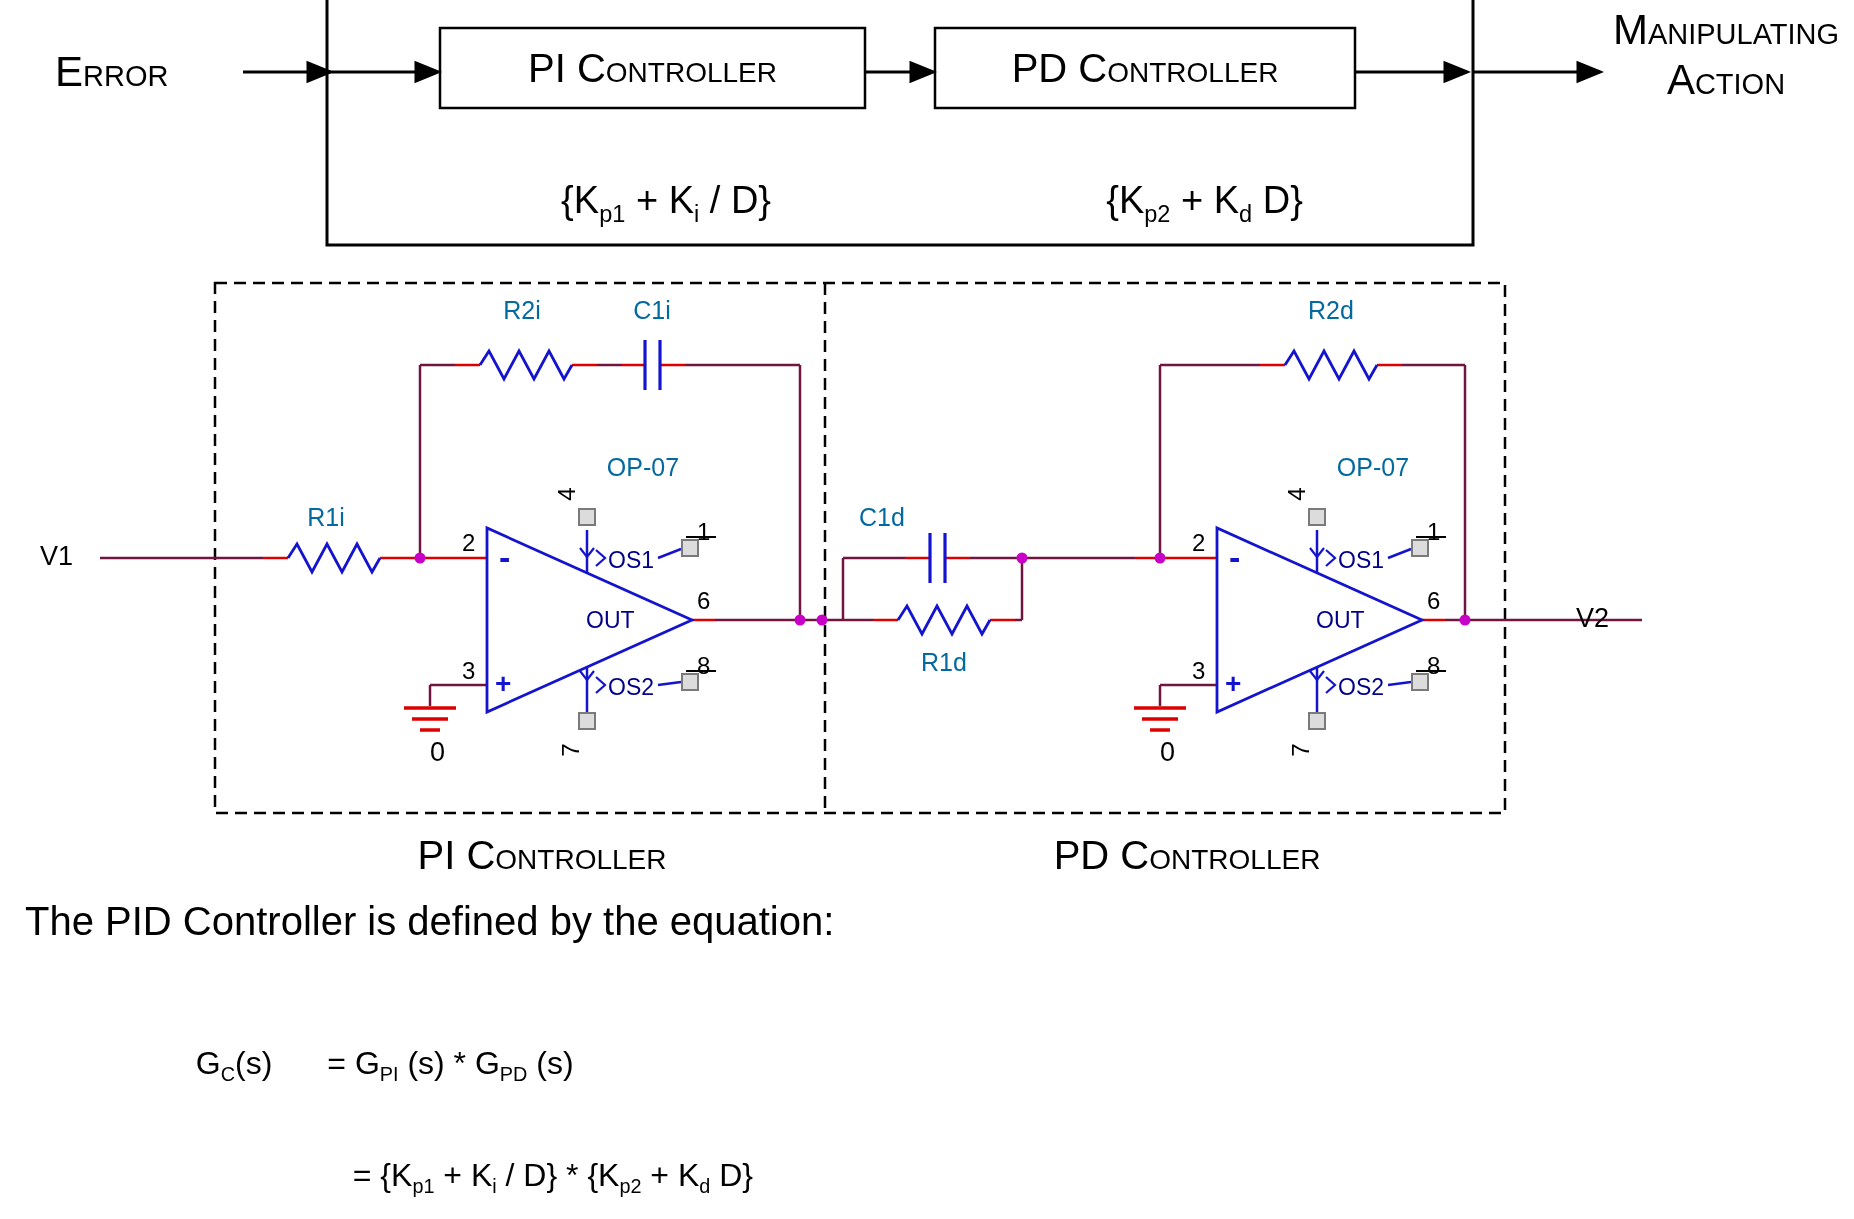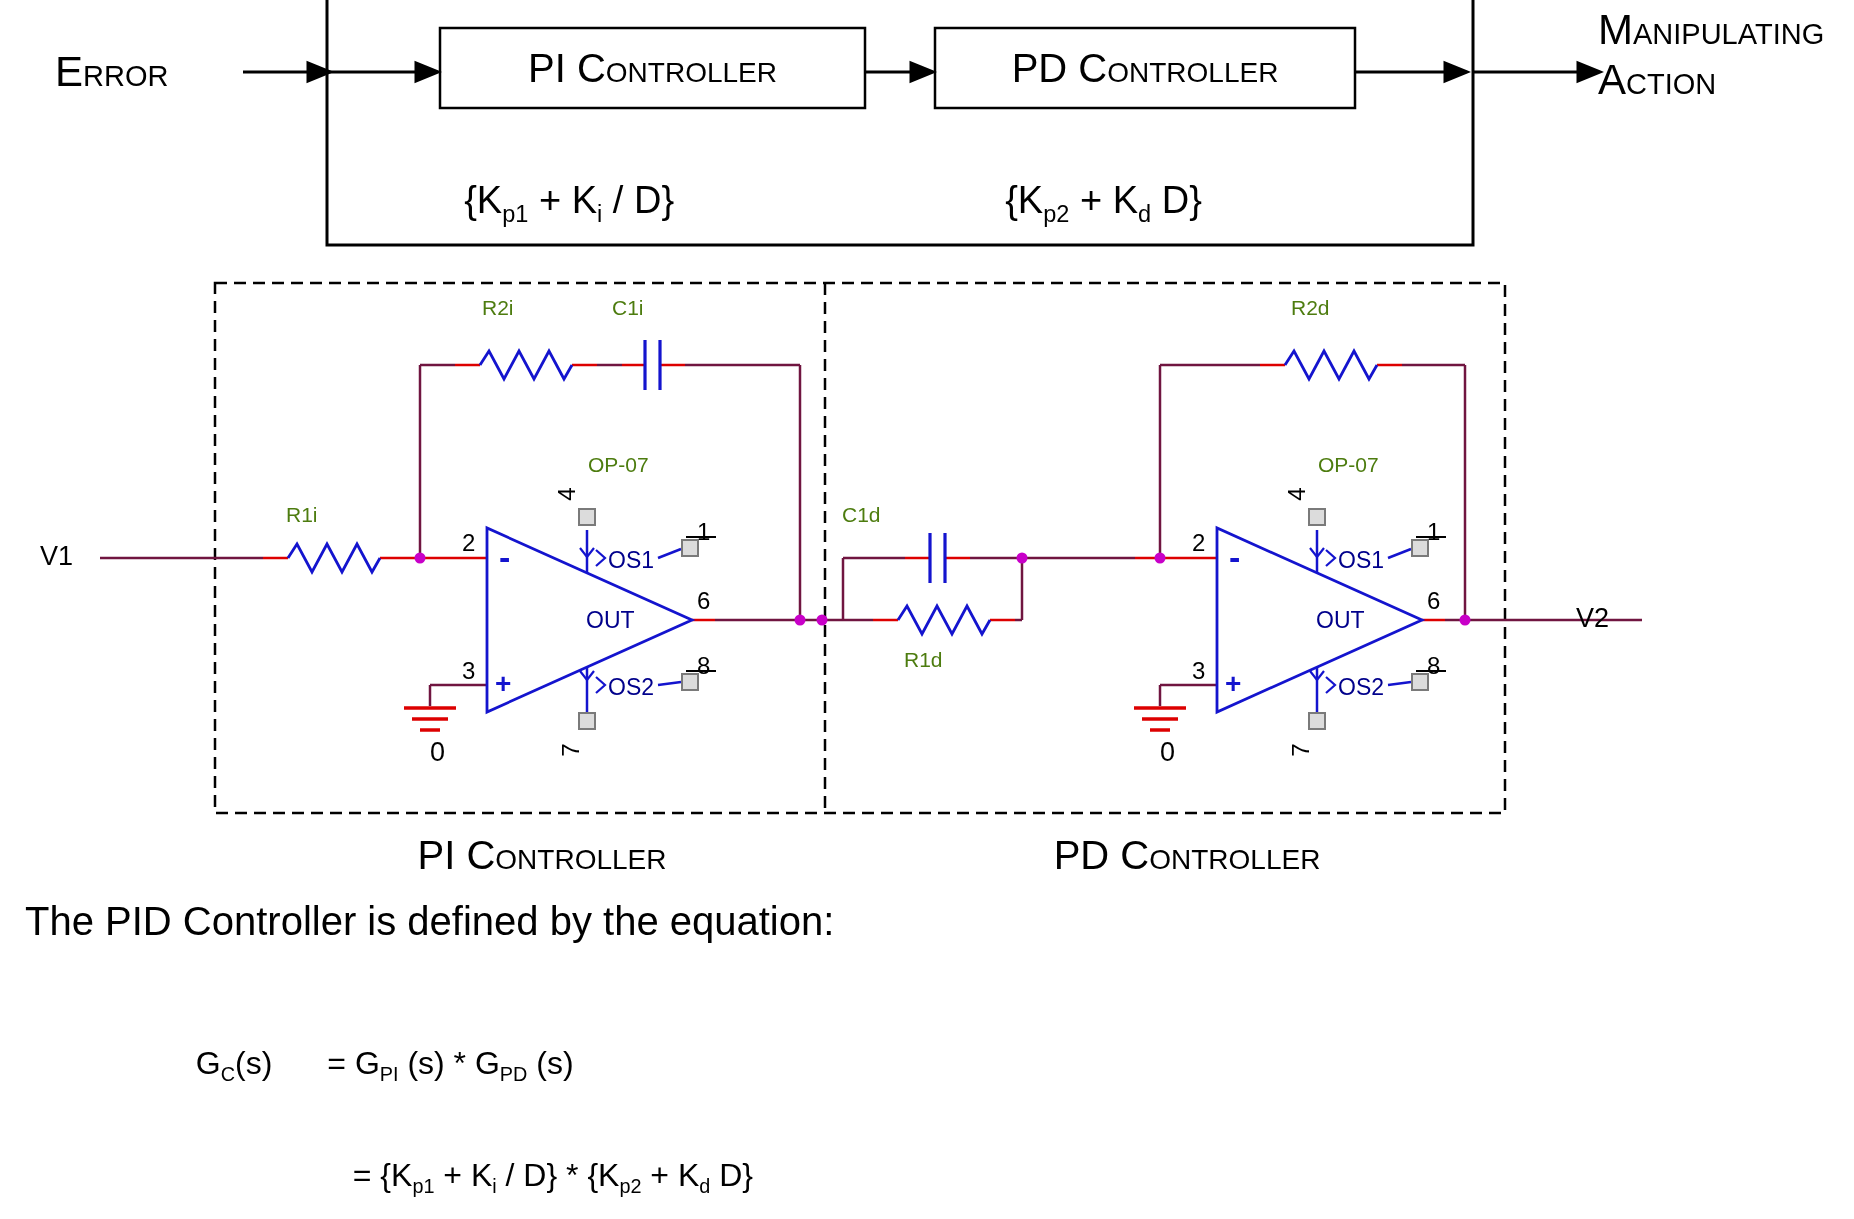--- a/index.html
+++ b/index.html
@@ -1,28 +1,28 @@
 <!DOCTYPE html>
 <html><head>
 <meta charset="utf-8">
 <style>
   html,body{margin:0;padding:0}
   body{position:relative;width:1854px;height:1219px;overflow:hidden;background:#ffffff;
        font-family:"Liberation Sans", sans-serif;color:#000}
   svg.gfx{position:absolute;left:0;top:0}
-  .c{text-align:left}
+  .c{text-align:center}
   .nowrap{white-space:nowrap}
   .boxlbl{position:absolute;display:flex;align-items:center;justify-content:center;
           font-size:40px;font-variant:small-caps}
   .bd-side{position:absolute;font-size:42px;font-variant:small-caps}
   .eq{position:absolute;font-size:38px;white-space:pre}
   .eq sub{font-size:0.62em}
   .bigeq{position:absolute;font-size:32px;white-space:pre}
   .bigeq sub{font-size:0.62em}
-  .clbl{position:absolute;color:#4d7c0f;font-size:21px}
+  .clbl{position:absolute;color:#0369a1;font-size:25px}
   .oslbl{position:absolute;color:#00008B;font-size:23px}
   .pin{position:absolute;color:#000;font-size:24px}
   .sign{position:absolute;color:#1414CE;font-weight:bold}
   .vlbl{position:absolute;color:#000000;font-size:27px}
   .sect{position:absolute;font-size:40px;font-variant:small-caps;text-align:center}
   .rot{width:30px;height:34px;display:flex;align-items:center;justify-content:center;
        transform:rotate(-90deg)}
   .gap55{display:inline-block;width:55px}
   .gap170{display:inline-block;width:170px}
   .intro{position:absolute;font-size:40px}

